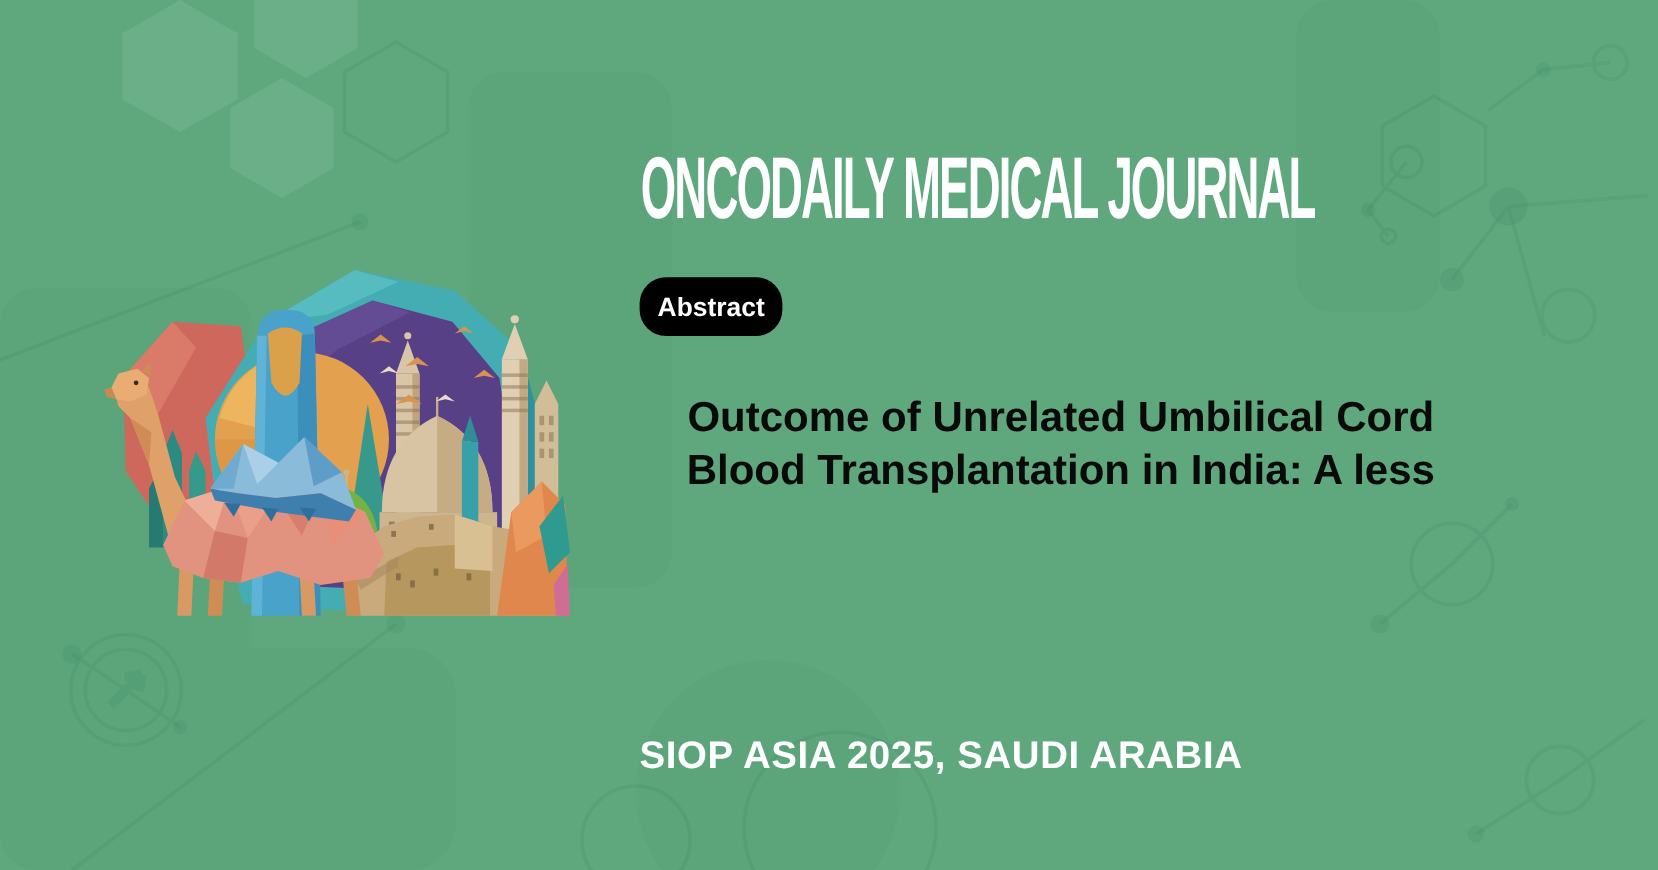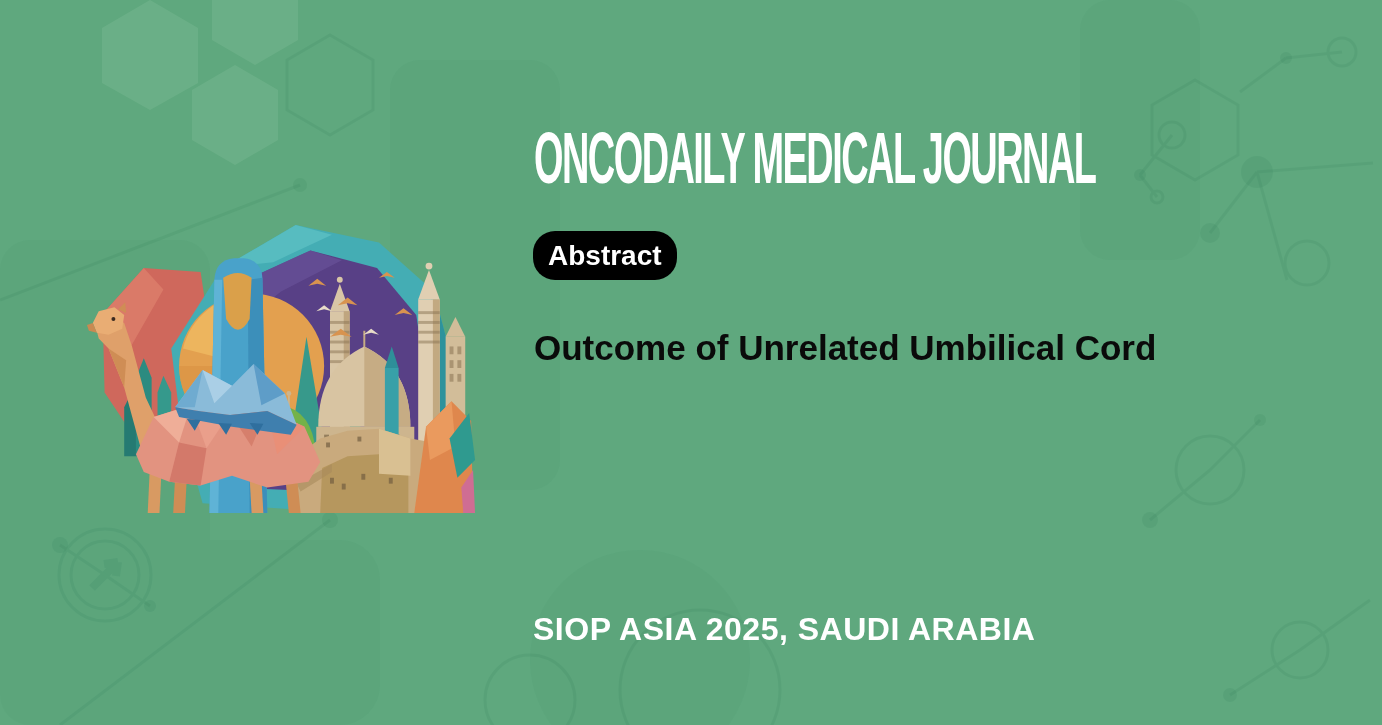--- a/index.html
+++ b/index.html
@@ -13,26 +13,26 @@
   .content{position:absolute;left:0;top:0;width:1192px;height:725px;}
   .logo{
     position:absolute;left:534px;top:121px;
     color:#ffffff;font-weight:bold;font-size:73px;line-height:73px;
     letter-spacing:-3px;white-space:nowrap;
     transform:scaleX(0.52);transform-origin:left top;
   }
   .badge{
     position:absolute;left:533px;top:231px;
     background:#000000;color:#ffffff;
-    font-size:28px;font-weight:bold;line-height:33px;
+    font-size:22px;font-weight:bold;line-height:33px;
     padding:8px 15px;display:inline-block;border-radius:22px;
   }
   .title{
     position:absolute;left:534px;top:326px;width:700px;
-    color:#0a0a0a;font-size:35px;font-weight:bold;line-height:44px;
+    color:#0a0a0a;font-size:35px;font-weight:bold;line-height:44px;text-align:center;
   }
   .title span{display:block;}
   .event{
     position:absolute;left:533px;top:569px;
     color:#ffffff;font-size:32px;font-weight:bold;line-height:32px;
     letter-spacing:0.5px;white-space:nowrap;margin-top:44px;
   }
 </style>
 </head>
 <body>
@@ -229,15 +229,16 @@
     <path d="M236,92 l8,-6 l8,6 l-8,-2 Z"></path>
     <path d="M284,116 l8,-6 l8,6 l-8,-2 Z"></path>
   </g>
 </svg>
 
 <div class="content">
   <div class="logo">ONCODAILY MEDICAL JOURNAL</div>
   <div class="badge">Abstract</div>
   <div class="title">
     <span>Outcome of Unrelated Umbilical Cord</span>
+    <span>Blood Transplantation in India: A less</span>
   </div>
   <div class="event">SIOP ASIA 2025, SAUDI ARABIA</div>
 </div>
 
 </body></html>

